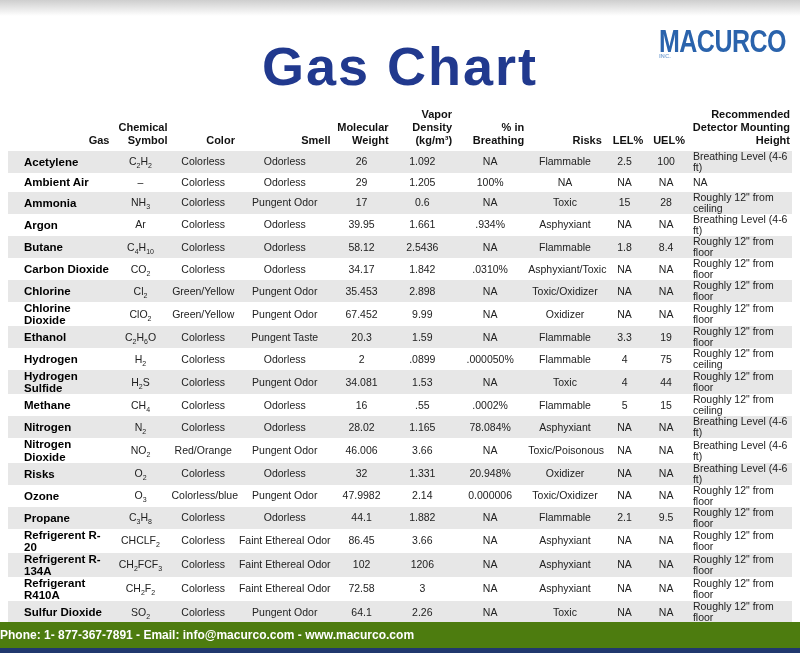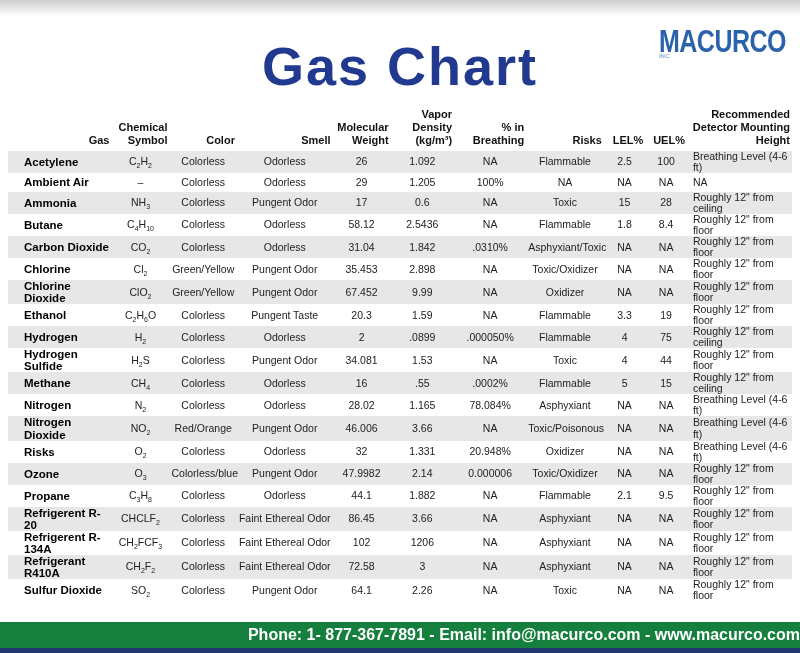--- a/index.html
+++ b/index.html
@@ -32,22 +32,22 @@
   }
   tbody tr:nth-child(odd){background:#e7e7e7;}
   tbody td:first-child{
     text-align:left;font-weight:bold;font-size:11.5px;padding-left:16px;color:#000;
   }
   tbody td:last-child{text-align:left;padding-left:6px;margin-top:48px;}
   tbody td sub{font-size:7px;line-height:0;}
 
   .footer{position:absolute;left:0;right:0;bottom:0;}
   .footer-bar{
-    background:#15803d;color:#ffffff;text-align:right;font-weight:bold;
-    font-size:16px;height:26px;line-height:26px;
+    background:#4d7c0f;color:#ffffff;text-align:left;font-weight:bold;
+    font-size:12px;height:26px;line-height:26px;
   }
   .footer-strip{height:5px;background:#20386e;}
 
   col.c-gas{width:13.2%;} col.c-sym{width:7.4%;} col.c-color{width:8.6%;}
   col.c-smell{width:12.2%;} col.c-mw{width:7.4%;} col.c-vd{width:8.1%;}
   col.c-atm{width:9.2%;} col.c-risk{width:9.9%;} col.c-lel{width:5.3%;}
   col.c-uel{width:5.3%;} col.c-height{width:13.4%;}
 </style>
 </head>
 <body>
@@ -132,38 +132,51 @@
           <td>Pungent Odor</td>
           <td>17</td>
           <td>0.6</td>
           <td>NA</td>
           <td>Toxic</td>
           <td>15</td>
           <td>28</td>
           <td>Roughly 12" from ceiling</td>
         </tr>
         <tr>
+          <td>Argon</td>
+          <td>Ar</td>
+          <td>Colorless</td>
+          <td>Odorless</td>
+          <td>39.95</td>
+          <td>1.661</td>
+          <td>.934%</td>
+          <td>Asphyxiant</td>
+          <td>NA</td>
+          <td>NA</td>
+          <td>Breathing Level (4-6 ft)</td>
+        </tr>
+        <tr>
           <td>Butane</td>
           <td>C<sub>4</sub>H<sub>10</sub></td>
           <td>Colorless</td>
           <td>Odorless</td>
           <td>58.12</td>
           <td>2.5436</td>
           <td>NA</td>
           <td>Flammable</td>
           <td>1.8</td>
           <td>8.4</td>
           <td>Roughly 12" from floor</td>
         </tr>
         <tr>
           <td>Carbon Dioxide</td>
           <td>CO<sub>2</sub></td>
           <td>Colorless</td>
           <td>Odorless</td>
-          <td>31.04</td>
+          <td>34.17</td>
           <td>1.842</td>
           <td>.0310%</td>
           <td>Asphyxiant/Toxic</td>
           <td>NA</td>
           <td>NA</td>
           <td>Roughly 12" from floor</td>
         </tr>
         <tr>
           <td>Chlorine</td>
           <td>Cl<sub>2</sub></td>

